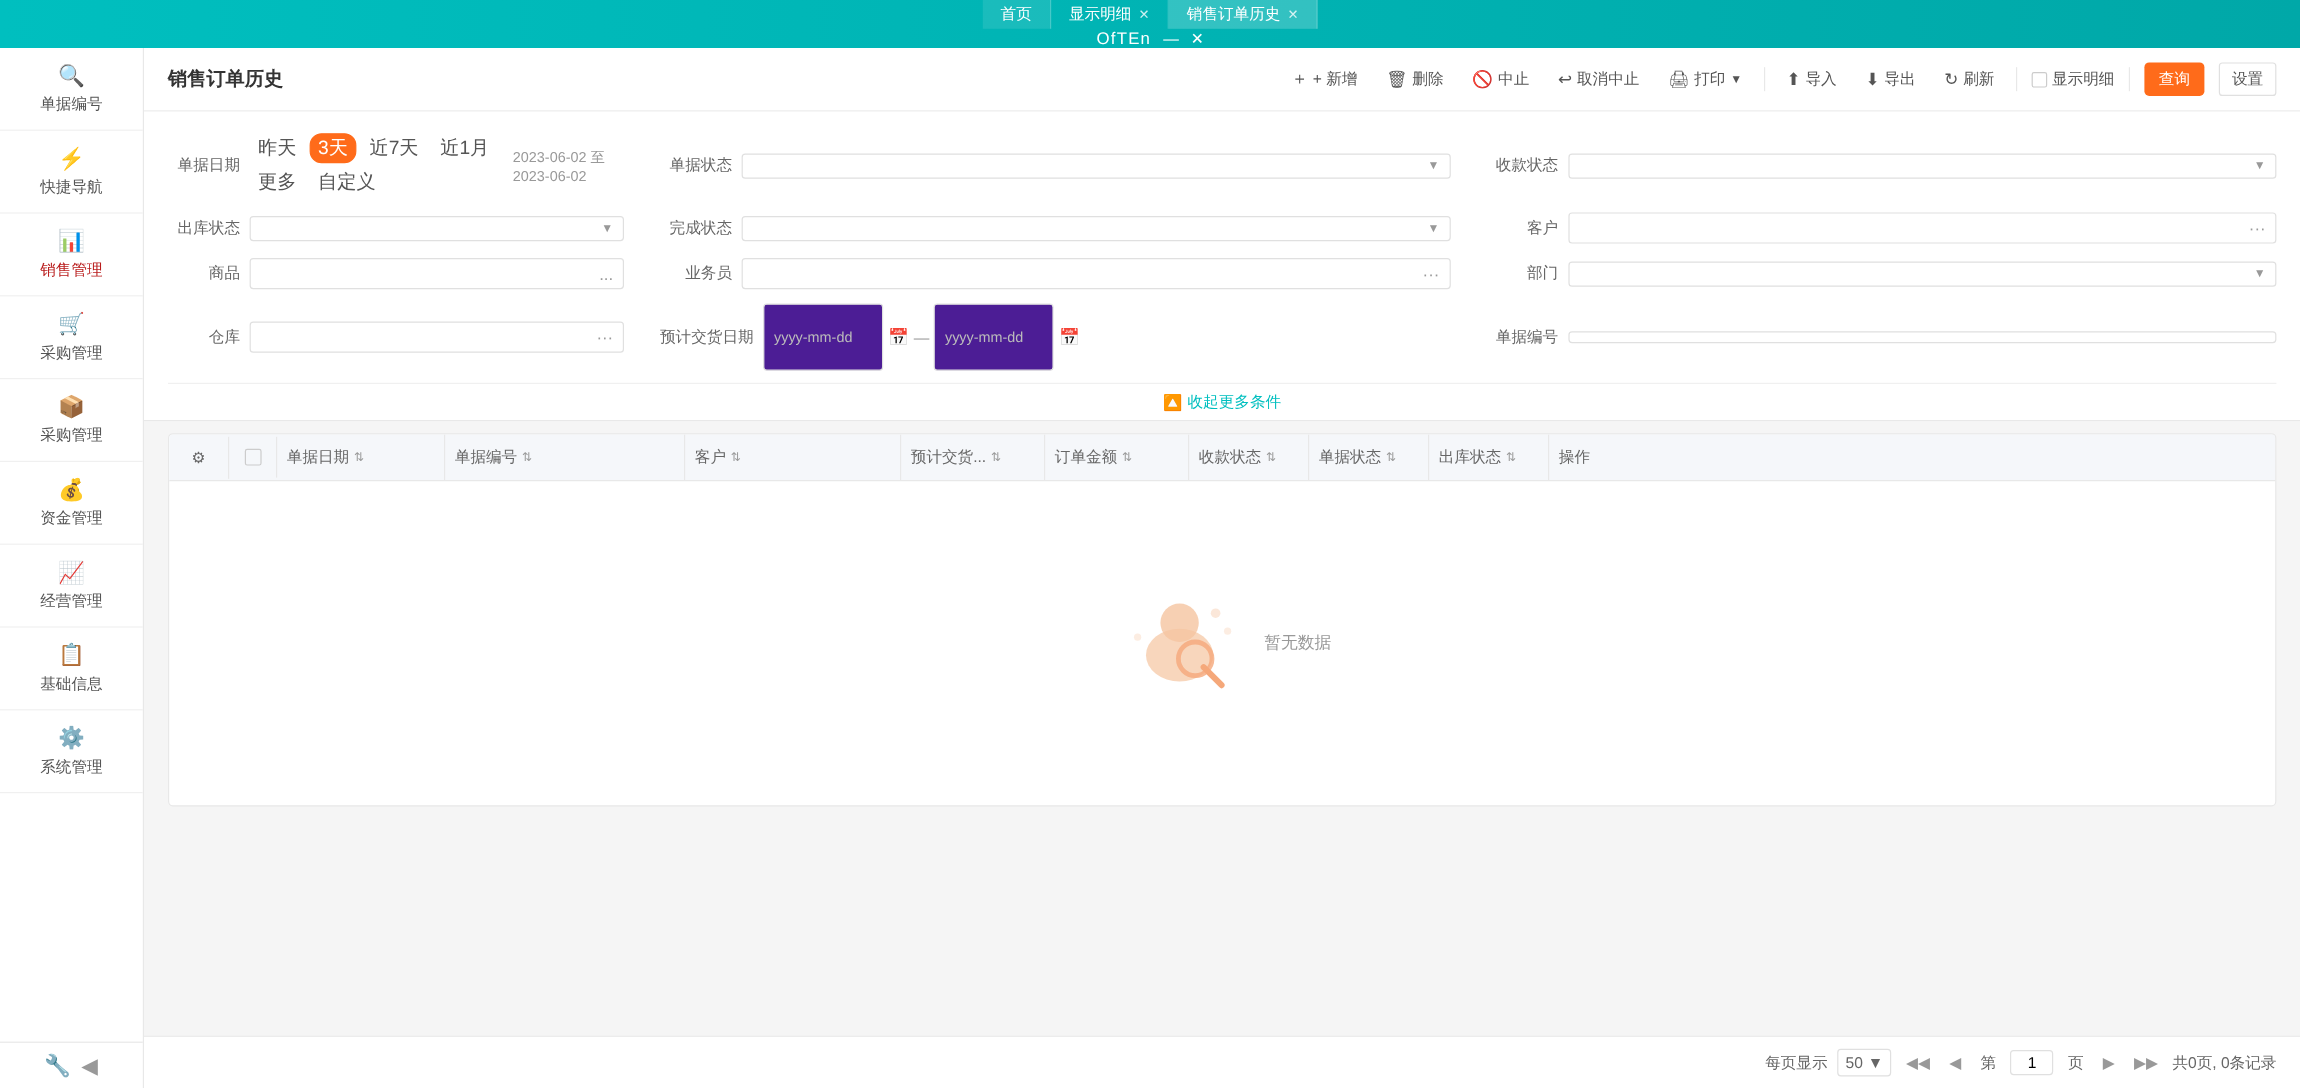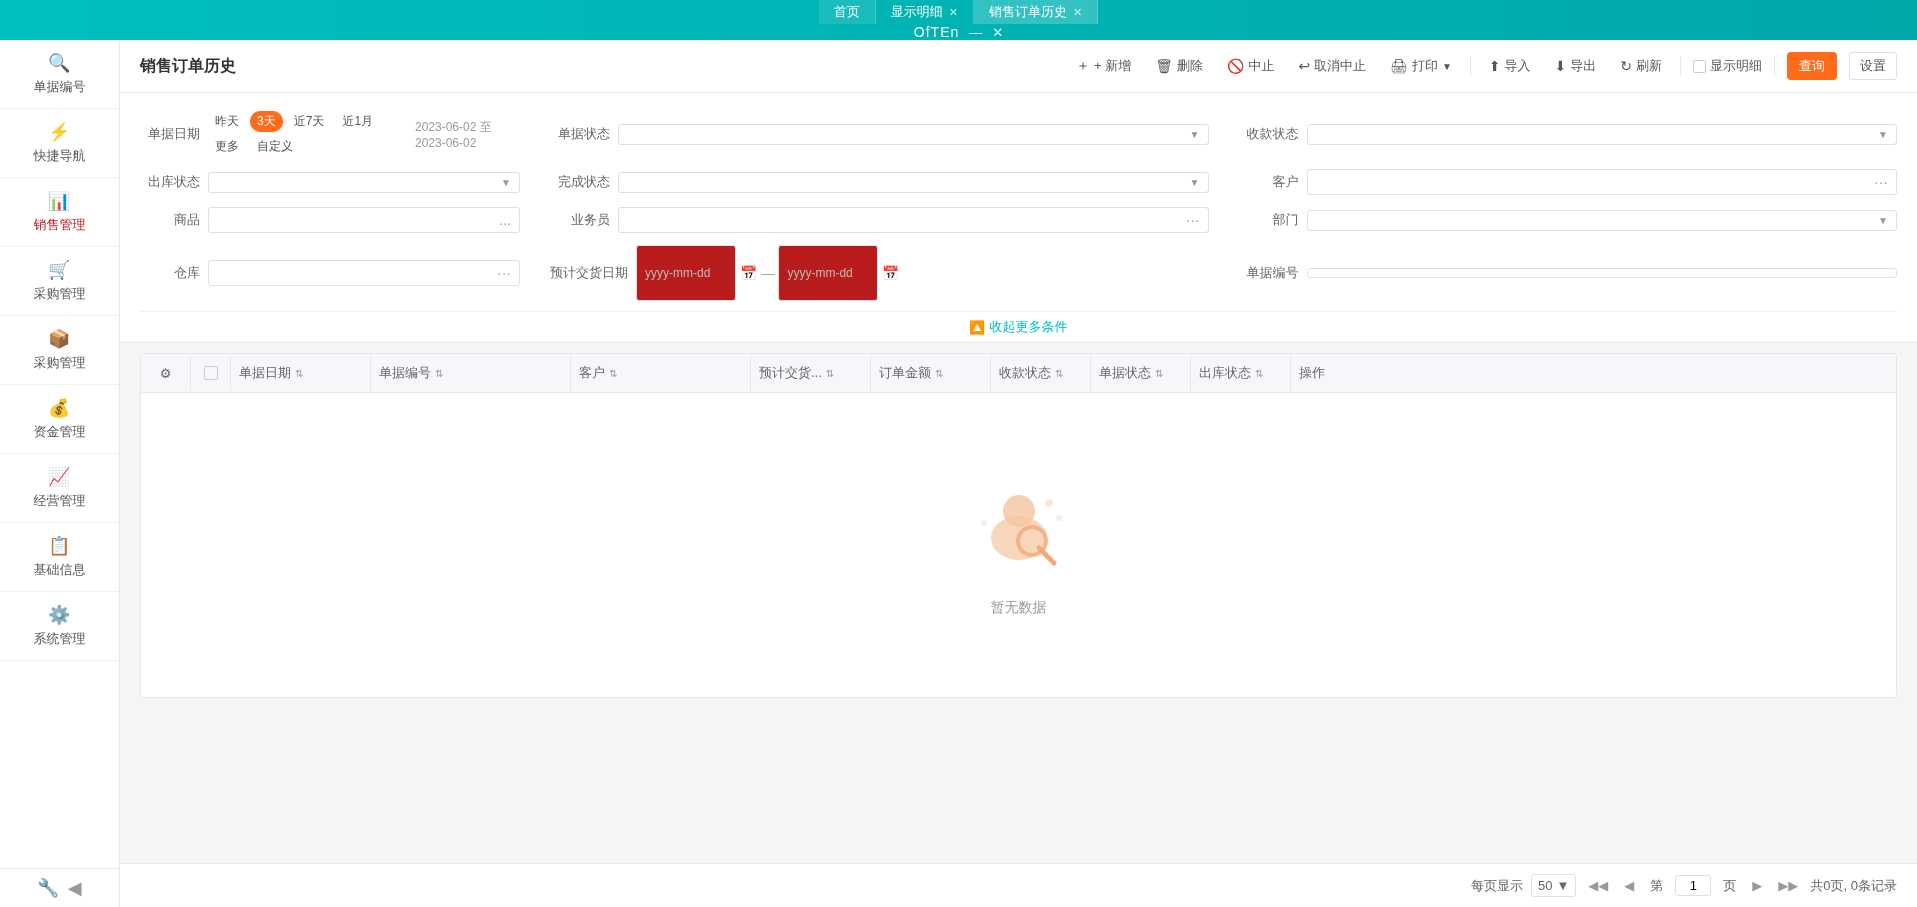--- a/index.html
+++ b/index.html
@@ -86,40 +86,40 @@
       border-bottom: 1px solid #e8e8e8;
       flex-shrink: 0;
     }
     .filter-row { display: flex; align-items: center; padding: 6px 0; gap: 0; }
     .filter-item { display: flex; align-items: center; flex: 1; gap: 8px; min-width: 0; }
     .filter-label { color: #666; white-space: nowrap; min-width: 60px; text-align: right; font-size: 13px; }
     .filter-control { flex: 1; display: flex; align-items: center; gap: 4px; }
     .date-quick-btns { display: flex; gap: 4px; align-items: center; flex-wrap: wrap; }
     .date-quick-btn {
       padding: 1px 6px; border-radius: 10px; cursor: pointer;
-      font-size: 12px; color: #555; border: 1px solid transparent;
+      font-size: 16px; color: #555; border: 1px solid transparent;
     }
     .date-quick-btn.active { background: #ff6b1a; color: white; border-color: #ff6b1a; border-radius: 10px; }
     .date-range { color: #999; font-size: 12px; margin-left: 4px; }
     .select-control {
       flex: 1; border: 1px solid #e0e0e0; border-radius: 3px;
       padding: 4px 8px; display: flex; align-items: center; justify-content: space-between;
       cursor: pointer; background: white; color: #999;
     }
     .select-control .arrow { color: #999; font-size: 10px; }
     .input-control {
       flex: 1; border: 1px solid #e0e0e0; border-radius: 3px;
       padding: 4px 8px; color: #999; background: white;
       display: flex; align-items: center; justify-content: flex-end;
     }
     .ellipsis-btn { color: #999; cursor: pointer; font-size: 14px; }
     .date-input-group { display: flex; align-items: center; gap: 4px; flex: 1; }
     .date-input {
       border: 1px solid #e0e0e0; border-radius: 3px;
-      padding: 20px 8px; color: #bbb; font-size: 12px; background: #b91c1c;
+      padding: 20px 8px; color: #bbb; font-size: 12px; background: #4c1d95;
       min-width: 100px;
     }
     .date-sep { color: #999; }
     .cal-icon { color: #aaa; cursor: pointer; font-size: 14px; }
     .collapse-btn {
       text-align: center; padding: 6px; color: #00bfbf;
       cursor: pointer; font-size: 12px; display: flex;
       align-items: center; justify-content: center; gap: 4px;
       border-top: 1px solid #f0f0f0; margin-top: 4px;
     }
@@ -145,21 +145,21 @@
     .th-customer { width: 180px; }
     .th-delivery { width: 120px; }
     .th-amount { width: 120px; }
     .th-receipt { width: 100px; }
     .th-order { width: 100px; }
     .th-warehouse { width: 100px; }
     .th-action { flex: 1; }
 
     
     .empty-state {
-      display: flex; flex-direction: column; align-items: center;
+      display: flex; flex-direction: row; align-items: center;
       justify-content: center; padding: 80px 0; gap: 16px;
     }
     .empty-text { color: #999; font-size: 14px; }
 
     
     .table-footer {
       background: white; border-top: 1px solid #e8e8e8;
       padding: 10px 20px; display: flex; align-items: center;
       justify-content: flex-end; gap: 8px; flex-shrink: 0;
       color: #666; font-size: 13px;

